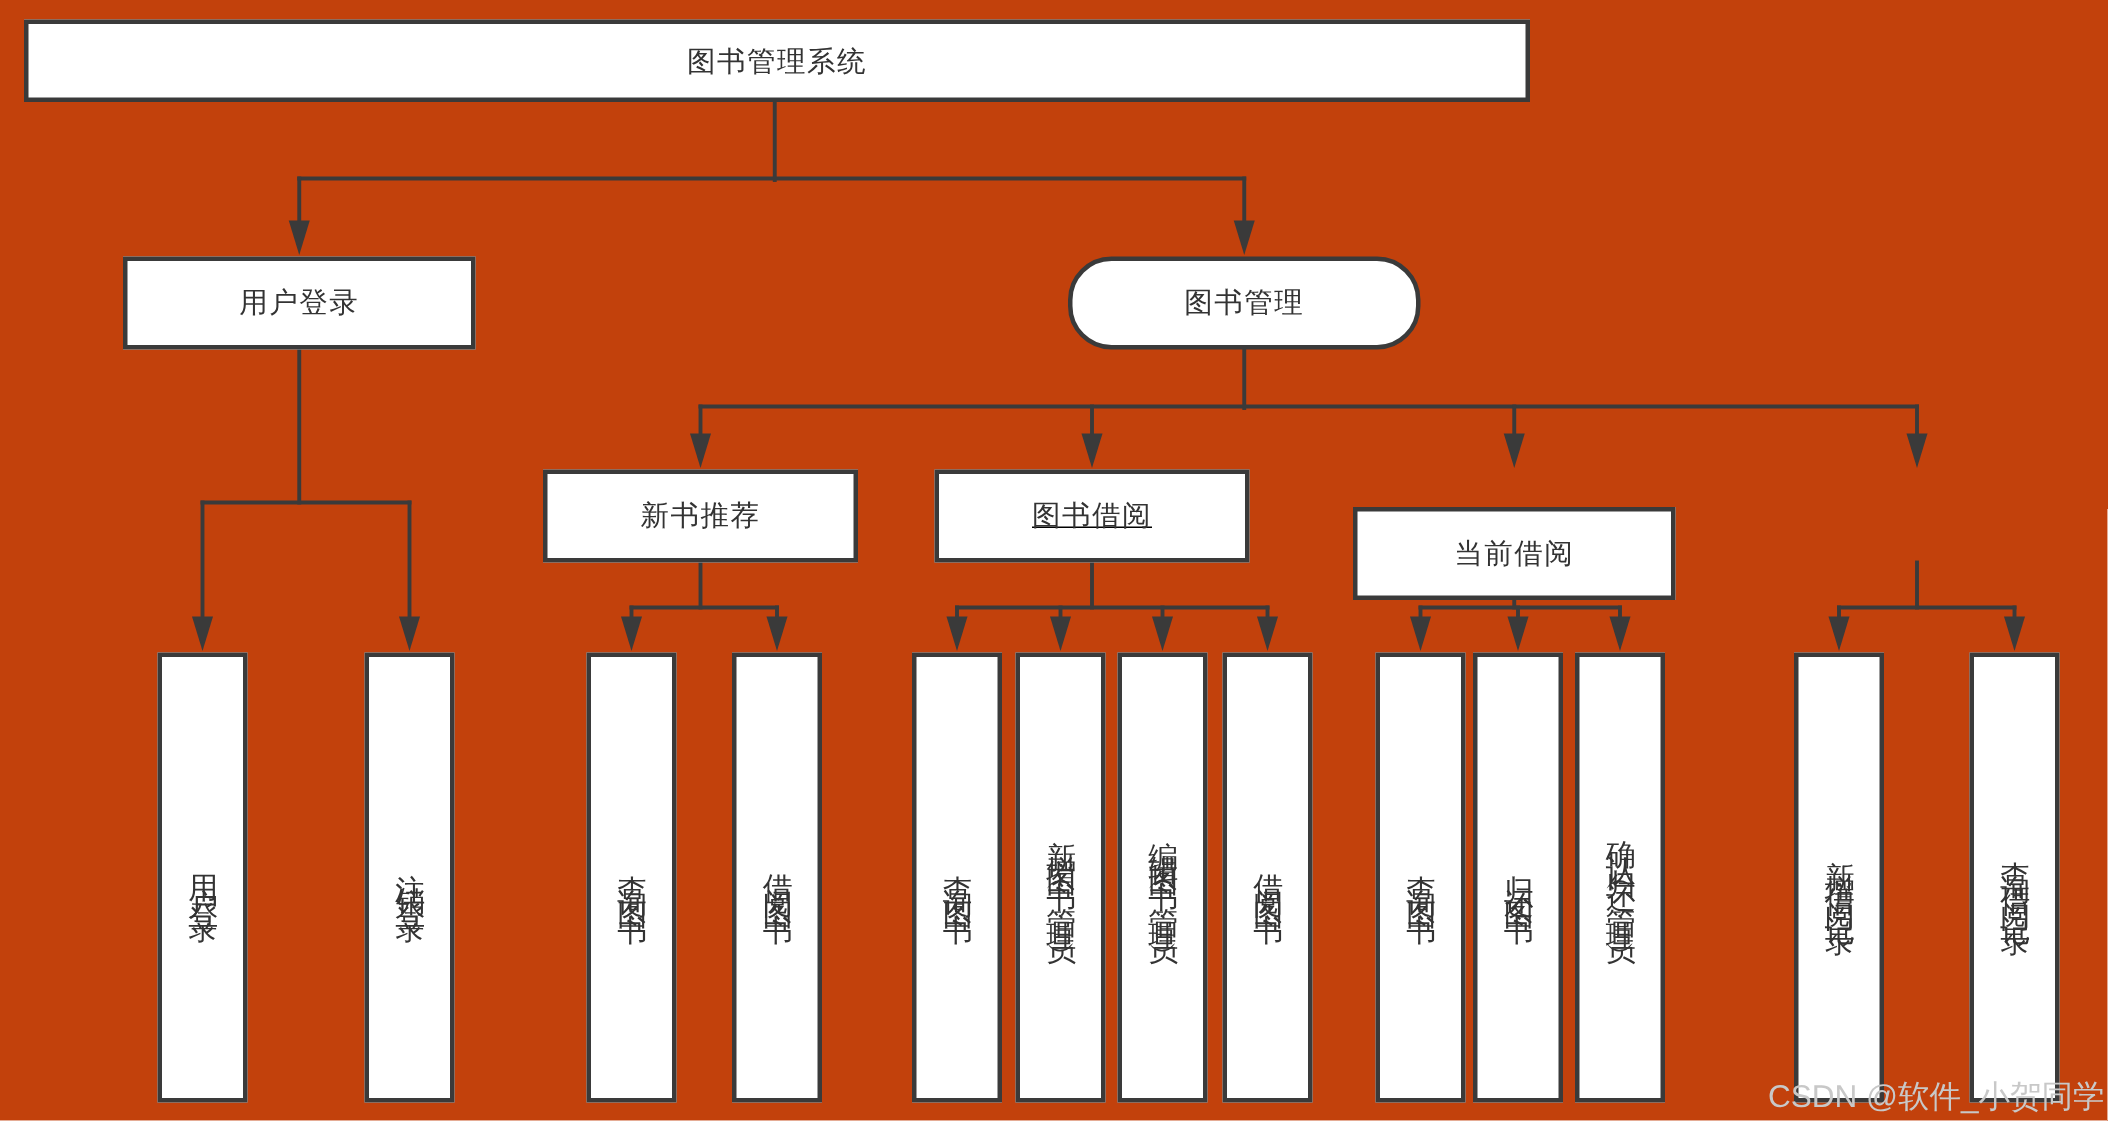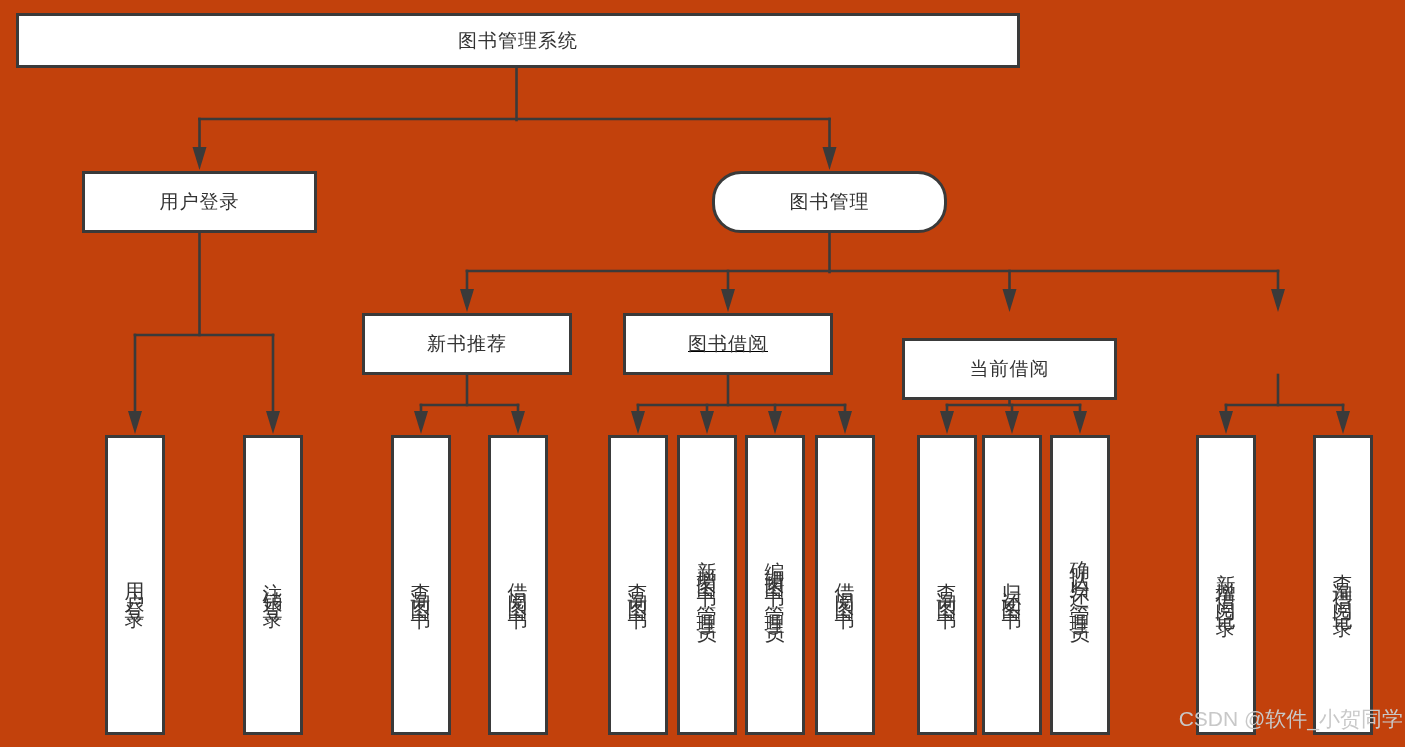--- a/index.html
+++ b/index.html
@@ -39,21 +39,21 @@
     text-orientation: mixed;
     color: #333333;
     font-size: 20px;
     letter-spacing: 9px;
     line-height: 1;
     white-space: nowrap;
   }
   .watermark {
     position: absolute;
     right: 2px;
-    bottom: 14px;
+    bottom: 2px;
     font-size: 21px;
     color: #c8c8c8;
     z-index: 5;
     white-space: nowrap;
     margin-top: 12px;
   }
 </style>
 </head>
 <body>
 

